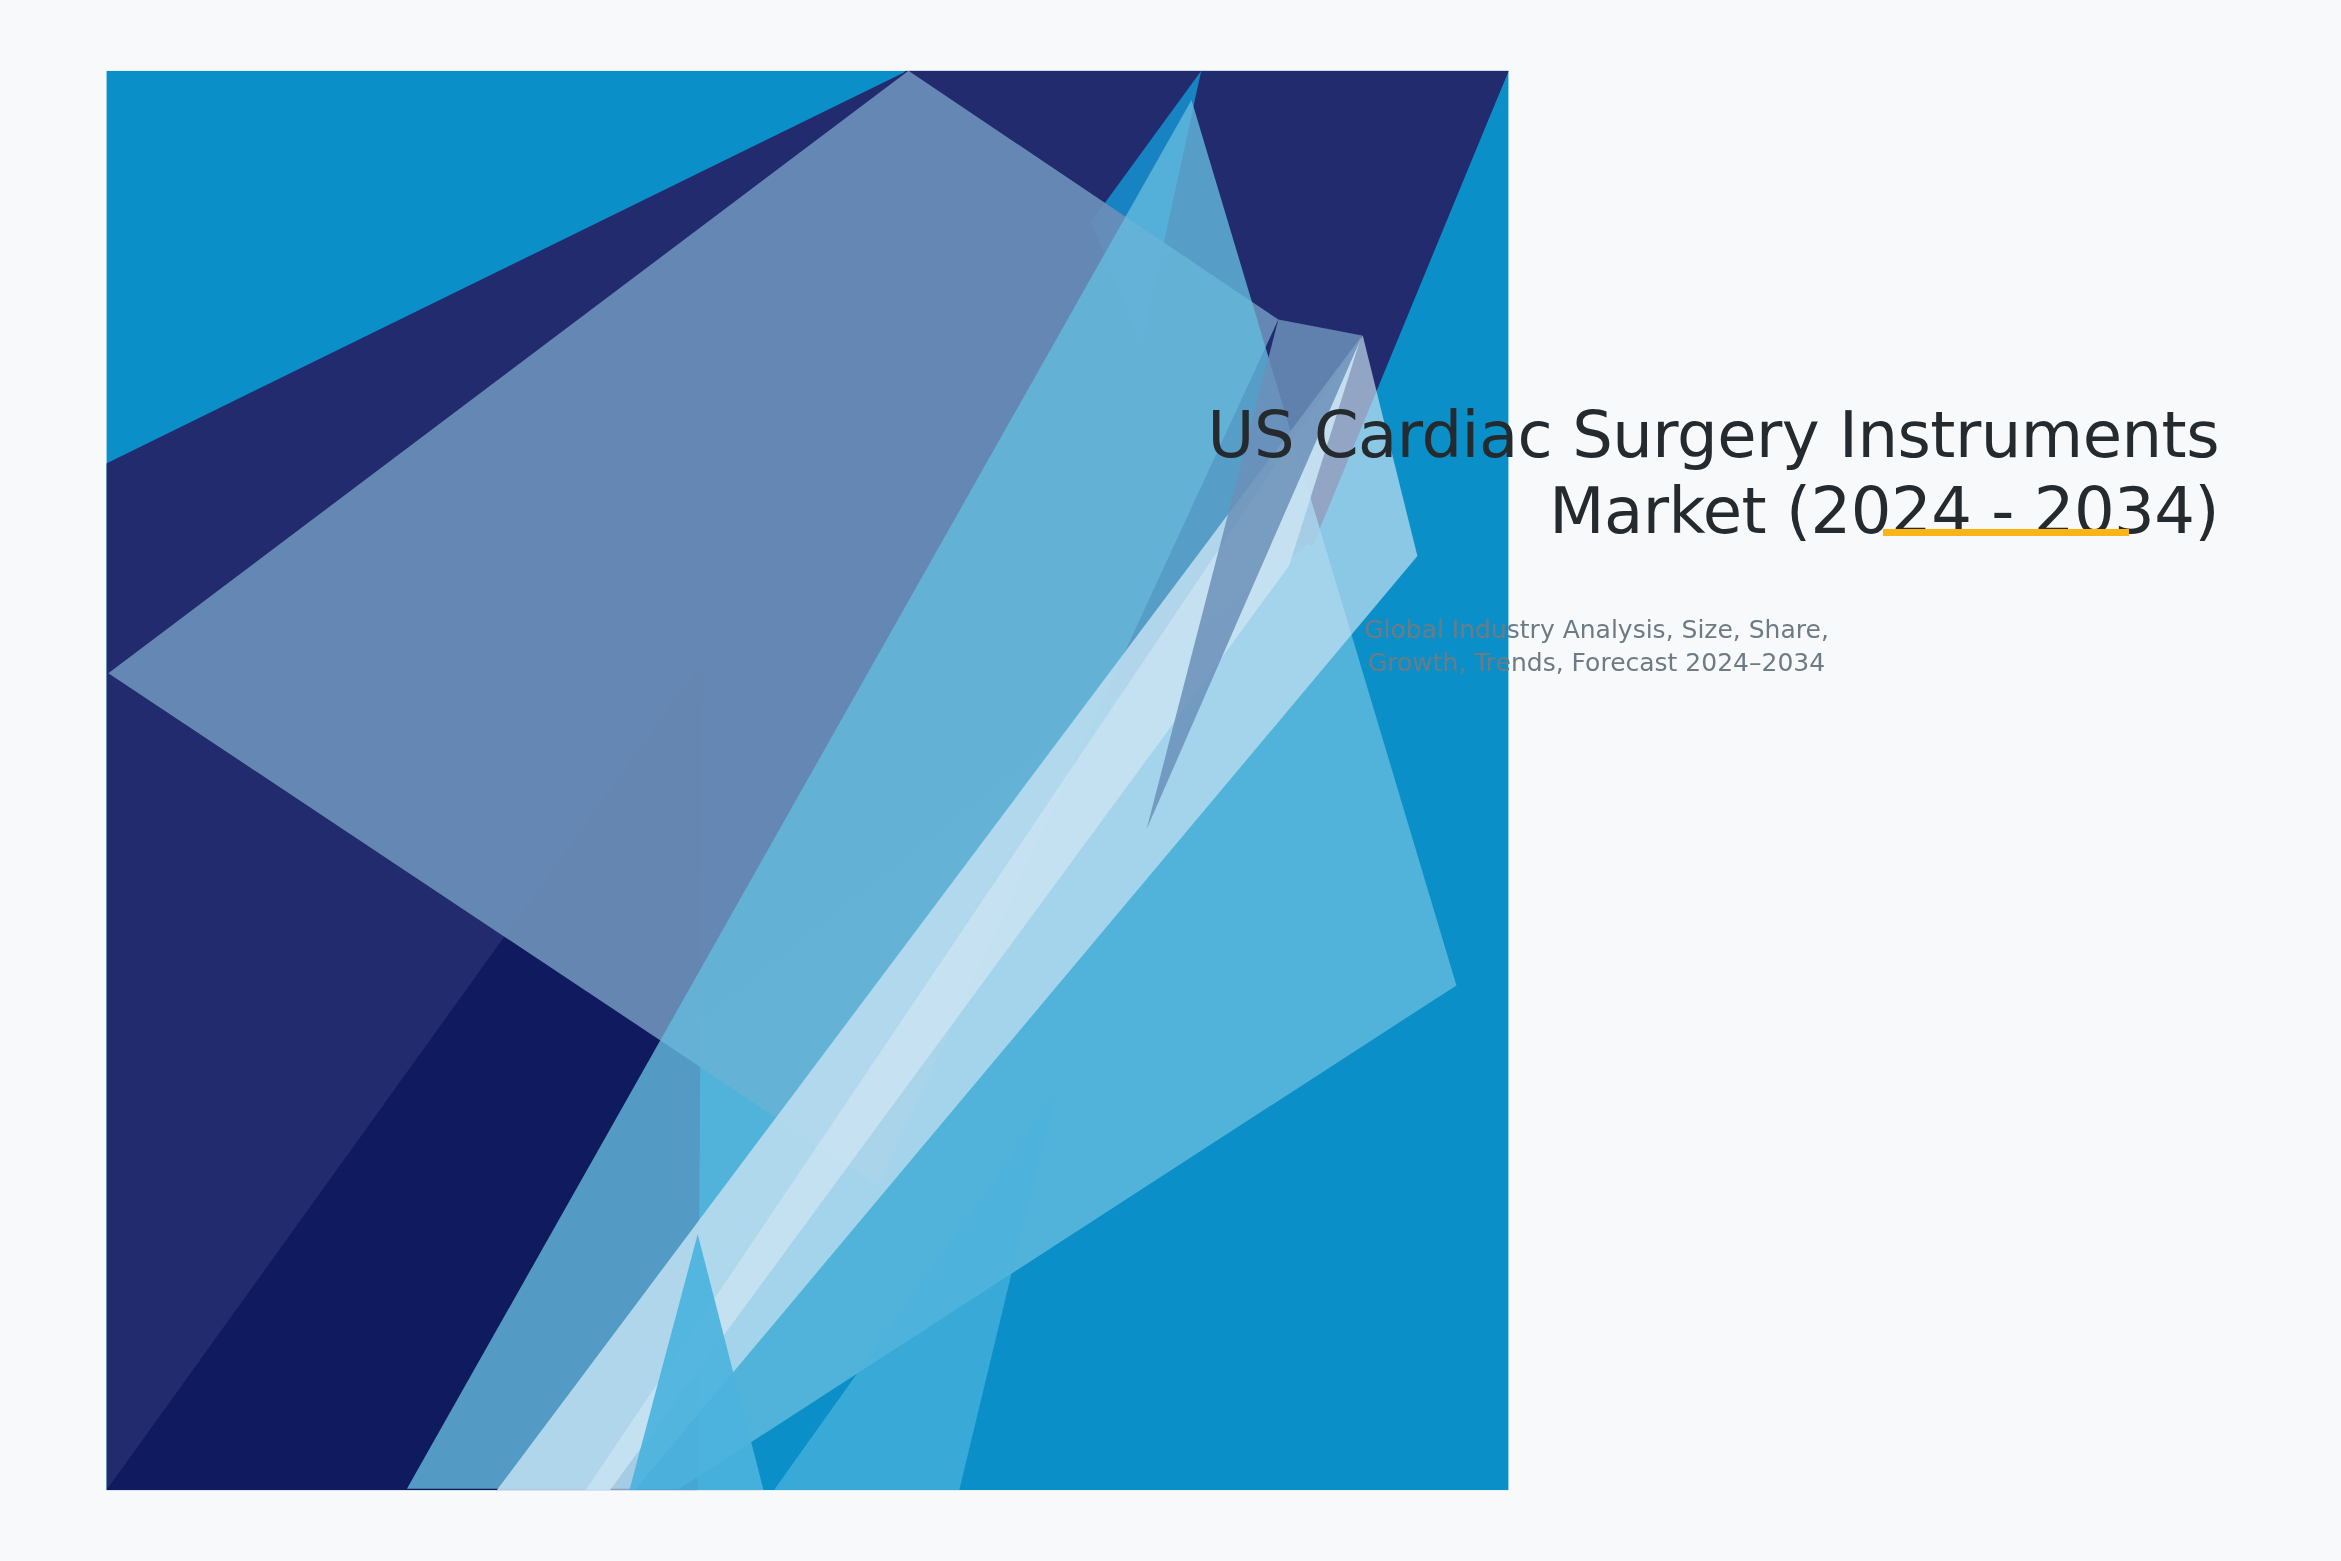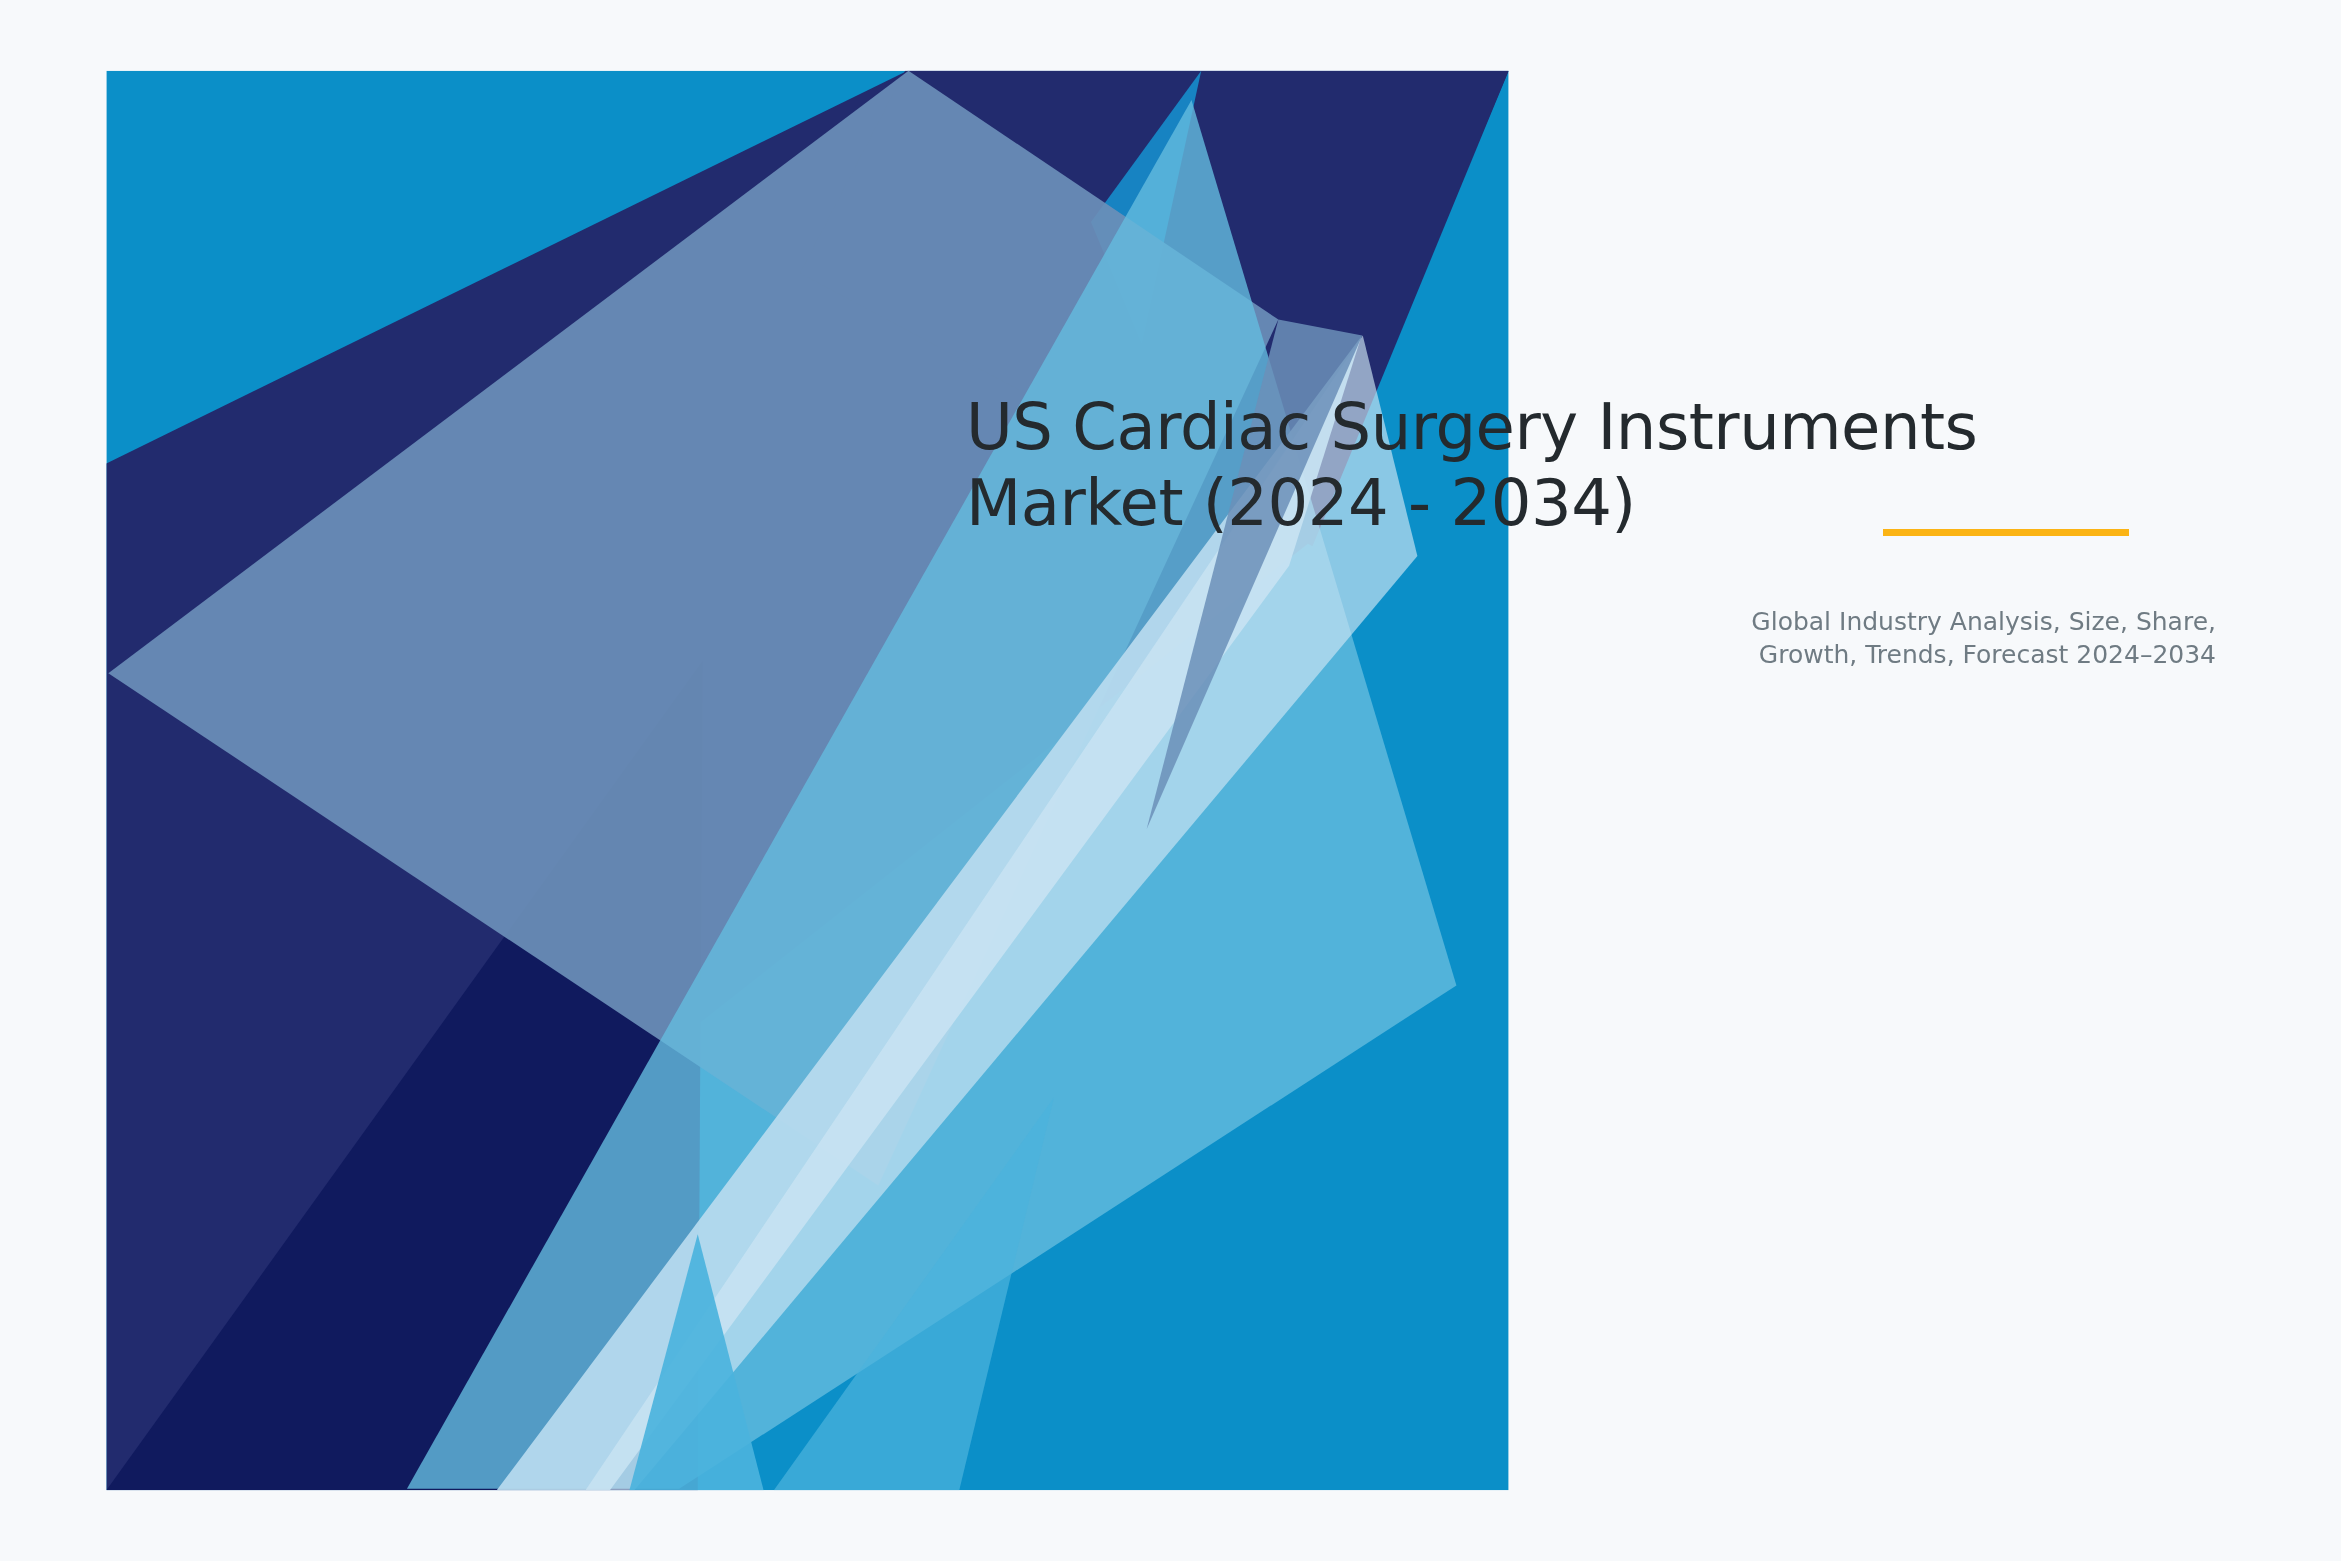--- a/index.html
+++ b/index.html
@@ -34,52 +34,52 @@
   
   #text-block {
     position: absolute;
     right: 111px;
     top: 385px;
     width: 1269px;
     text-align: right;
   }
 
   #page-title {
-    margin: 4px;
+    margin: 12px;
     font-family: "DejaVu Sans", sans-serif;
     font-weight: 400;
     font-size: 64px;
     line-height: 1.19;
     letter-spacing: -0.5px;
     color: #242a2e;
-    text-align: left;
+    text-align: right;
     white-space: pre-line;
     position: relative;
     z-index: 3;
   }
 
   #title-underline {
     position: absolute;
     left: 1883px;
     top: 529px;
     width: 246px;
     height: 7.3px;
     background: #fbb415;
     z-index: 4;
   }
 
   #page-subtitle {
-    margin: 15px;
+    margin: 6px;
     margin-top: 64px;
     font-family: "DejaVu Sans", sans-serif;
     font-weight: 400;
     font-size: 25px;
     line-height: 1.32;
     color: #6f7b83;
-    text-align: right;
+    text-align: center;
     white-space: pre-line;
   }
 </style>
 </head>
 <body>
 
 <div id="cover">
 
   <svg id="artwork" viewBox="0 0 4800 3200" preserveAspectRatio="none">
     <defs>

